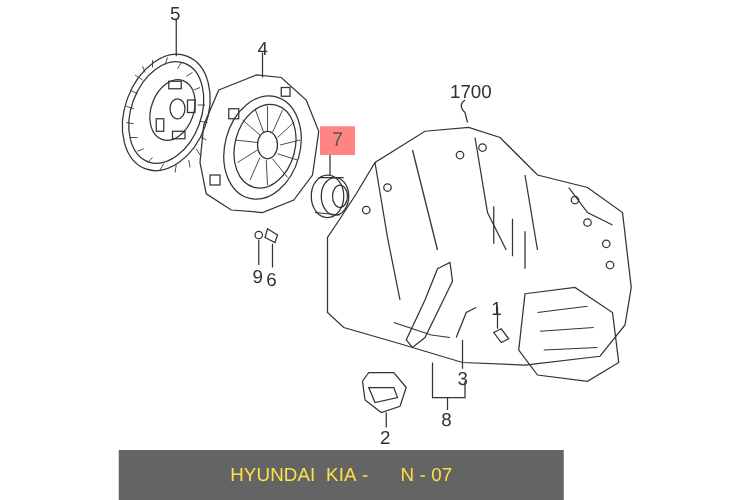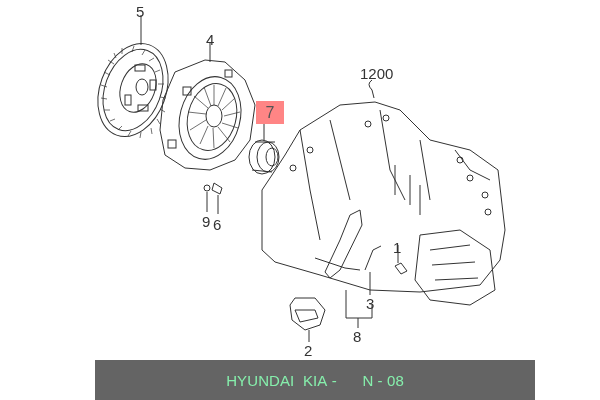--- a/index.html
+++ b/index.html
@@ -1,21 +1,21 @@
 <!DOCTYPE html>
 <html><head>
 <meta charset="utf-8">
 <style>
   html, body { margin:0; padding:0; }
   body { width:600px; height:400px; background:#ffffff; position:relative; overflow:hidden; font-family:"Liberation Sans", sans-serif; }
   #diagram { position:absolute; left:0; top:0; width:600px; height:400px; }
   .callout { position:absolute; font-family:"Liberation Sans", sans-serif; font-size:15px; color:#333; line-height:1; }
   .hl { position:absolute; left:256px; top:101px; width:28px; height:23px; }
   .hl-label { position:absolute; left:0; top:3px; width:28px; text-align:center; font-size:16px; color:#555; }
-  .footer { position:absolute; left:95px; top:360px; width:440px; height:40px; display:flex; align-items:center; justify-content:center; color:#86efac; font-size:15px; letter-spacing:0.1px; }
+  .footer { position:absolute; left:95px; top:360px; width:356px; height:40px; display:flex; align-items:center; justify-content:center; color:#fde047; font-size:15px; letter-spacing:0.1px; }
   .footer span { white-space:pre; }
 </style>
 </head>
 <body>
 
 <svg id="diagram" viewBox="0 0 600 400" xmlns="http://www.w3.org/2000/svg" fill="none" stroke="#333" stroke-width="1">
 
   <g>
     <ellipse cx="133" cy="90" rx="33" ry="48" transform="rotate(20 133 90)"></ellipse>
     <ellipse cx="133" cy="90" rx="28" ry="42" transform="rotate(20 133 90)"></ellipse>
@@ -103,26 +103,26 @@
     <path d="M295 310 L315 310 L318 318 L300 322 Z"></path>
     <line x1="309" y1="330" x2="309" y2="342"></line>
   </g>
 </svg>
 
 <div class="callout" style="left:136px; top:4px;">5</div>
 <div class="callout" style="left:206px; top:32px;">4</div>
 <div class="hl" style="background:#FF8585;">
   <div class="hl-label">7</div>
 </div>
-<div class="callout" style="left:360px; top:66px;">1200</div>
+<div class="callout" style="left:360px; top:66px;">1700</div>
 <div class="callout" style="left:202px; top:214px;">9</div>
 <div class="callout" style="left:213px; top:217px;">6</div>
 <div class="callout" style="left:393px; top:240px;">1</div>
 <div class="callout" style="left:366px; top:296px;">3</div>
 <div class="callout" style="left:353px; top:329px;">8</div>
 <div class="callout" style="left:304px; top:343px;">2</div>
 
 <div class="footer" style="background:#646464;">
   <span>HYUNDAI  KIA</span>
   <span> - </span>
   <span>     </span>
-  <span>N - 08</span>
+  <span>N - 07</span>
 </div>
 
 </body></html>

